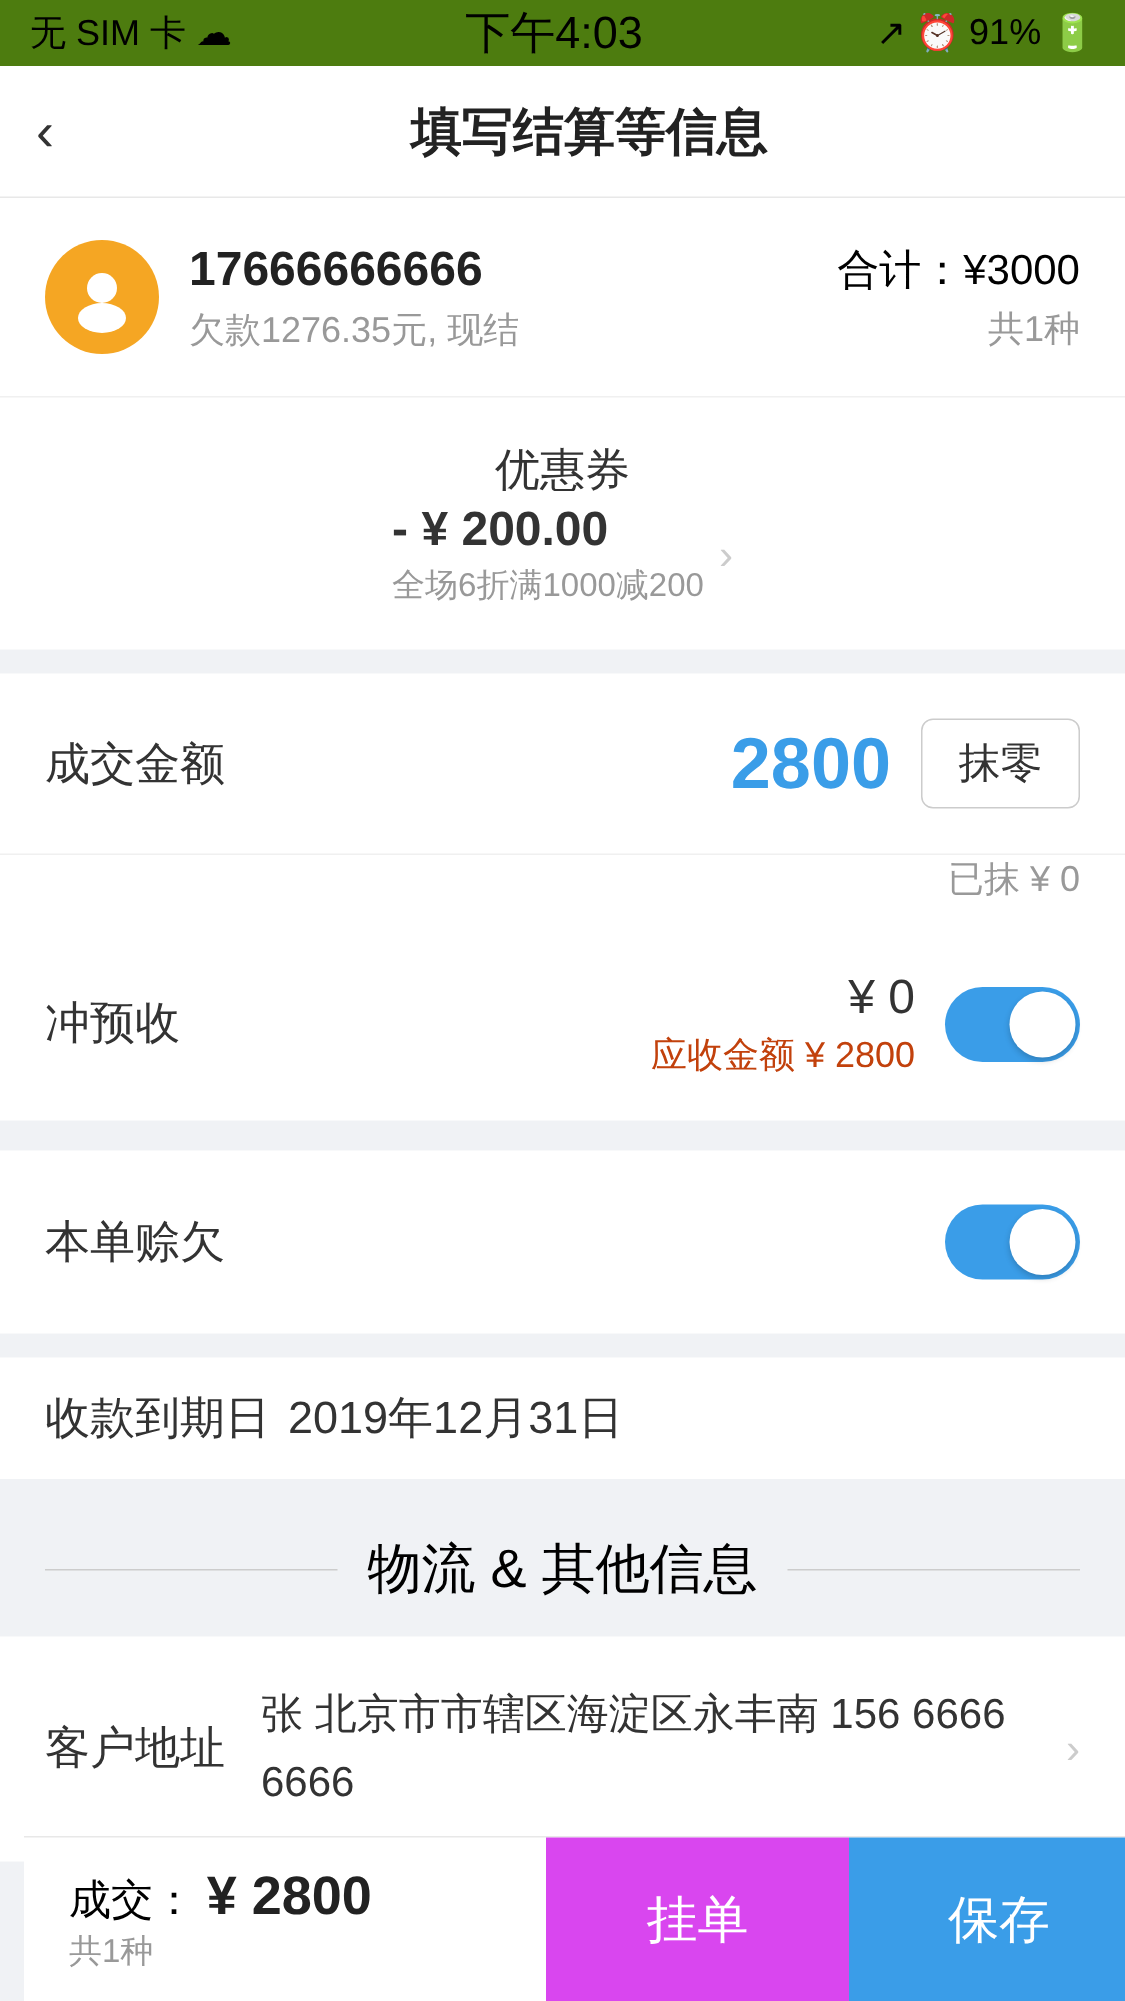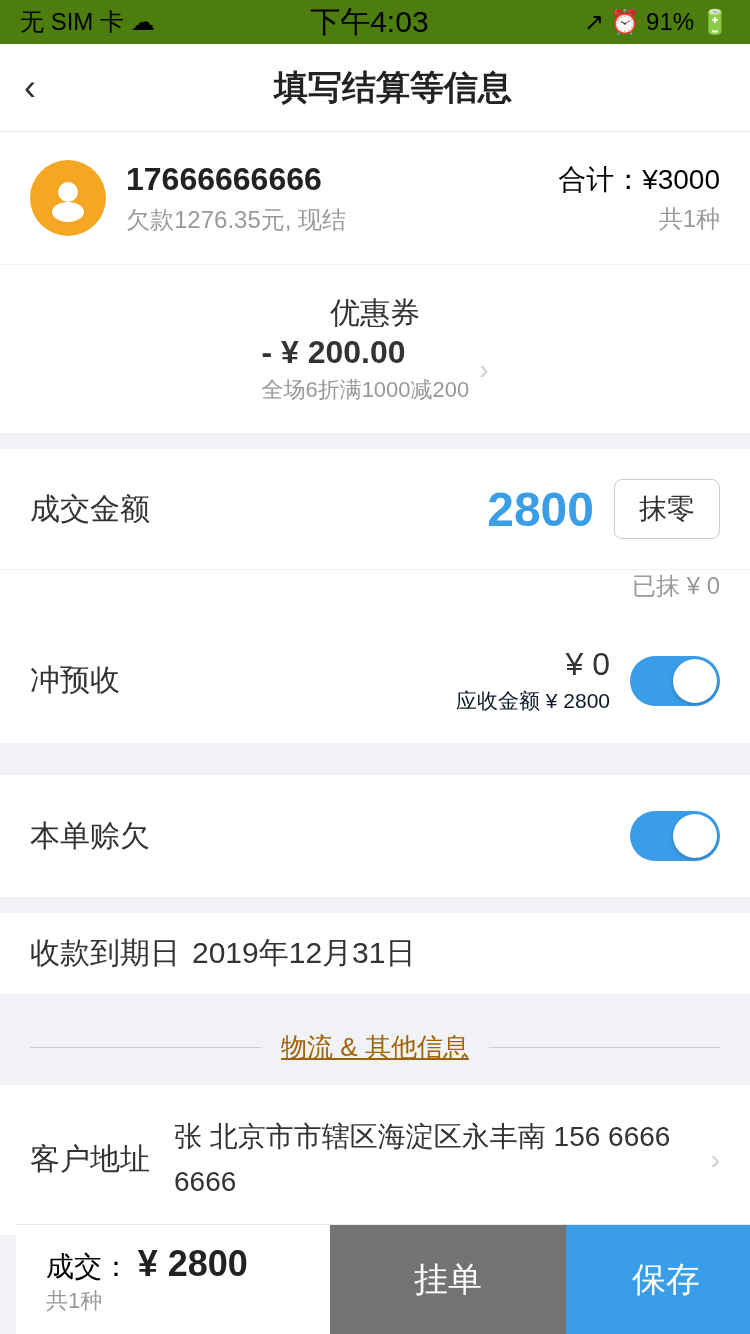--- a/index.html
+++ b/index.html
@@ -133,21 +133,21 @@
       text-align: right;
     }
     .chevron-right {
       font-size: 28px;
       color: #ccc;
     }
 
     
     .deal-section {
       background: #fff;
-      margin-bottom: 32px;
+      margin-bottom: 20px;
     }
     .deal-row {
       display: flex;
       align-items: center;
       justify-content: space-between;
       padding: 30px 30px;
       border-bottom: 1px solid #f0f0f0;
     }
     .deal-label {
       font-size: 30px;
@@ -197,22 +197,22 @@
       gap: 20px;
     }
     .prepay-info {
       text-align: right;
     }
     .prepay-amount {
       font-size: 32px;
       color: #333;
     }
     .prepay-sub {
-      font-size: 21px;
-      color: #0f172a;
+      font-size: 24px;
+      color: #c2410c;
       margin-top: 4px;
     }
 
     
     .toggle {
       width: 90px;
       height: 50px;
       border-radius: 25px;
       background: #3a9de8;
       position: relative;
@@ -275,23 +275,22 @@
       padding: 20px 30px;
       background: #f0f2f5;
       gap: 20px;
     }
     .divider-line {
       flex: 1;
       height: 1px;
       background: #ccc;
     }
     .divider-text {
-      font-size: 26px;
-      color: #a16207;
-      text-decoration: underline;
+      font-size: 36px;
+      color: #000000;
     }
 
     
     .address-section {
       background: #fff;
       margin-bottom: 16px;
     }
     .address-row {
       display: flex;
       align-items: center;
@@ -340,22 +339,22 @@
     }
     .bottom-summary .summary-count {
       font-size: 24px;
       color: #999;
     }
     .bottom-btns {
       display: flex;
       height: 100%;
     }
     .btn-pending {
-      width: 236px;
-      background: #737373;
+      width: 202px;
+      background: #d946ef;
       color: #fff;
       font-size: 34px;
       display: flex;
       align-items: center;
       justify-content: center;
       cursor: pointer;
     }
     .btn-save {
       width: 200px;
       background: #3a9de8;

